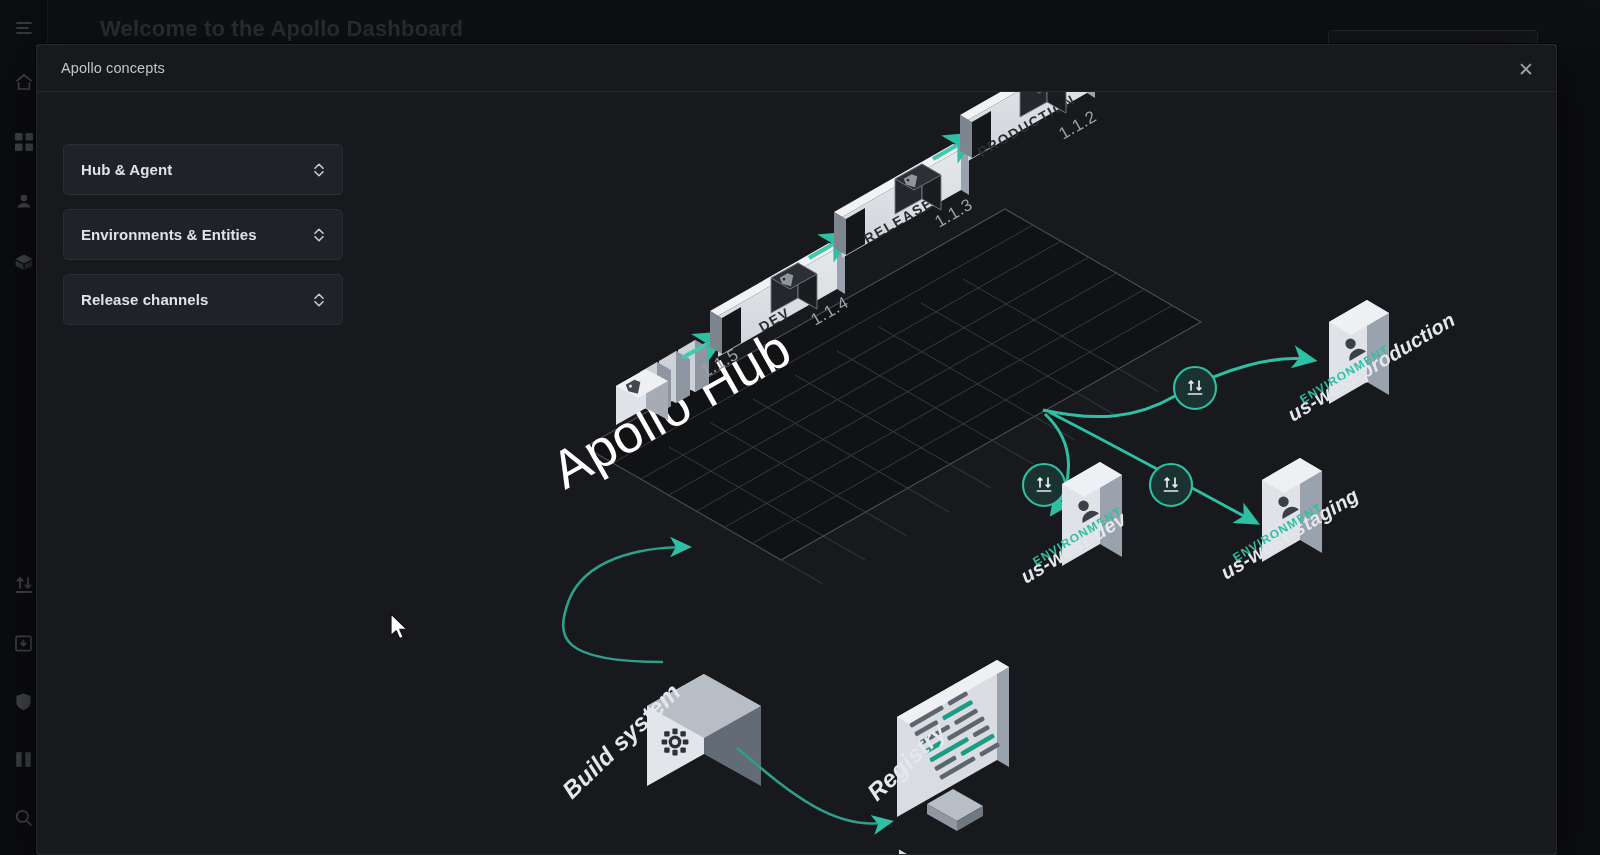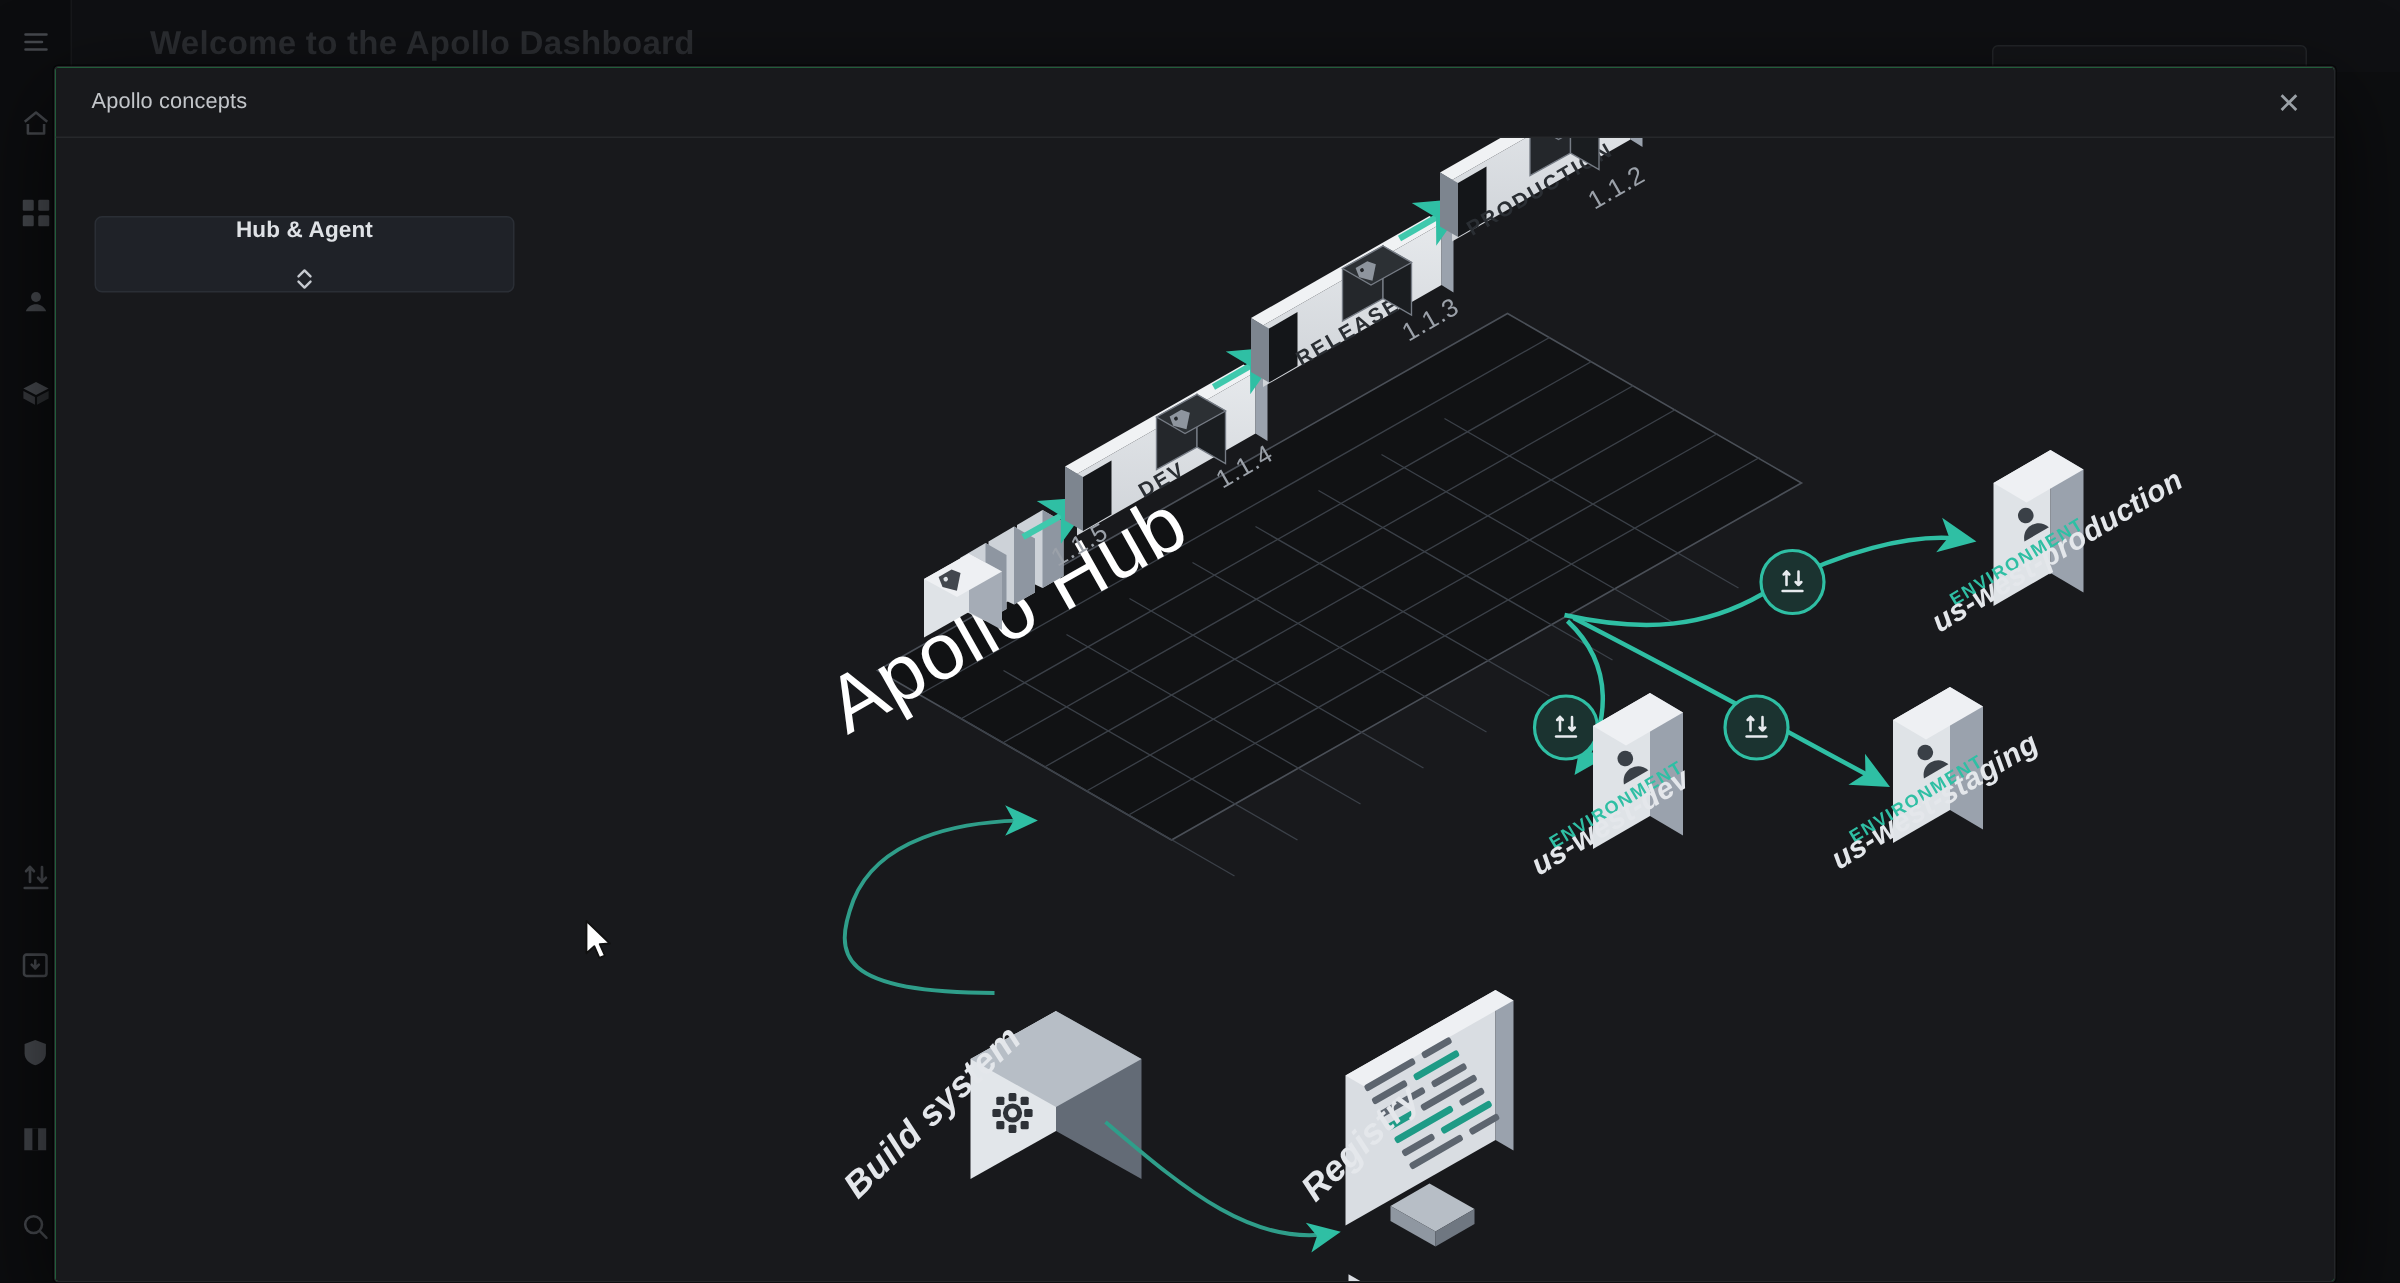--- a/index.html
+++ b/index.html
@@ -67,21 +67,21 @@
   }
 
   .modal-body{ position:relative; width:100%; height:764px; background:#18191c; }
 
   
   .accordion{ position:absolute; left:26px; top:52px; width:280px; }
   .acc-item{
     height:51px; margin-bottom:14px;
     background:#1f2228; border:1px solid #2a2e35; border-radius:5px;
     display:flex; align-items:center; justify-content:space-between;
-    padding:0 17px; cursor:pointer;flex-direction:column;
+    padding:0 17px; cursor:pointer;
   }
   .acc-label{ font-size:15px; font-weight:700; color:#dfe2e6; letter-spacing:.1px; }
   .acc-chev{ color:#c6cad0; display:flex; flex-direction:column; align-items:center; gap:2px; }
   .acc-chev svg{ display:block; }
 
   
   .diagram{
     position:absolute; left:300px; top:0; width:1220px; height:764px;
   }
   .diagram svg{ display:block; width:100%; height:100%; }
@@ -172,20 +172,38 @@
     <div class="modal-header">
       <div class="modal-title">Apollo concepts</div>
       <div class="modal-close">✕</div>
     </div>
 
     <div class="modal-body">
 
       <div class="accordion">
         <div class="acc-item">
           <span class="acc-label">Hub &amp; Agent</span>
+          <span class="acc-chev">
+            <svg width="12" height="16" viewBox="0 0 12 16" fill="none" stroke="currentColor" stroke-width="1.6" stroke-linecap="round" stroke-linejoin="round">
+              <path d="M2 6.3 6 2.3l4 4"></path>
+                <path d="M2 9.7 6 13.7l4-4"></path>
+            </svg>
+          </span>
+        </div>
+        <div class="acc-item">
+          <span class="acc-label">Environments &amp; Entities</span>
+          <span class="acc-chev">
+            <svg width="12" height="16" viewBox="0 0 12 16" fill="none" stroke="currentColor" stroke-width="1.6" stroke-linecap="round" stroke-linejoin="round">
+              <path d="M2 6.3 6 2.3l4 4"></path>
+                <path d="M2 9.7 6 13.7l4-4"></path>
+            </svg>
+          </span>
+        </div>
+        <div class="acc-item">
+          <span class="acc-label">Release channels</span>
           <span class="acc-chev">
             <svg width="12" height="16" viewBox="0 0 12 16" fill="none" stroke="currentColor" stroke-width="1.6" stroke-linecap="round" stroke-linejoin="round">
               <path d="M2 6.3 6 2.3l4 4"></path>
                 <path d="M2 9.7 6 13.7l4-4"></path>
             </svg>
           </span>
         </div>
       </div>
 
       <div class="diagram">

